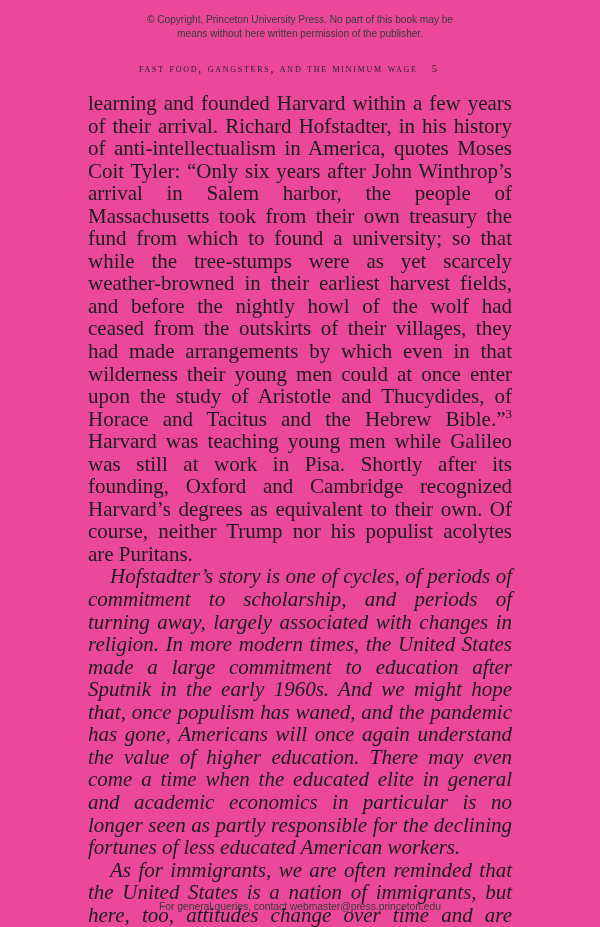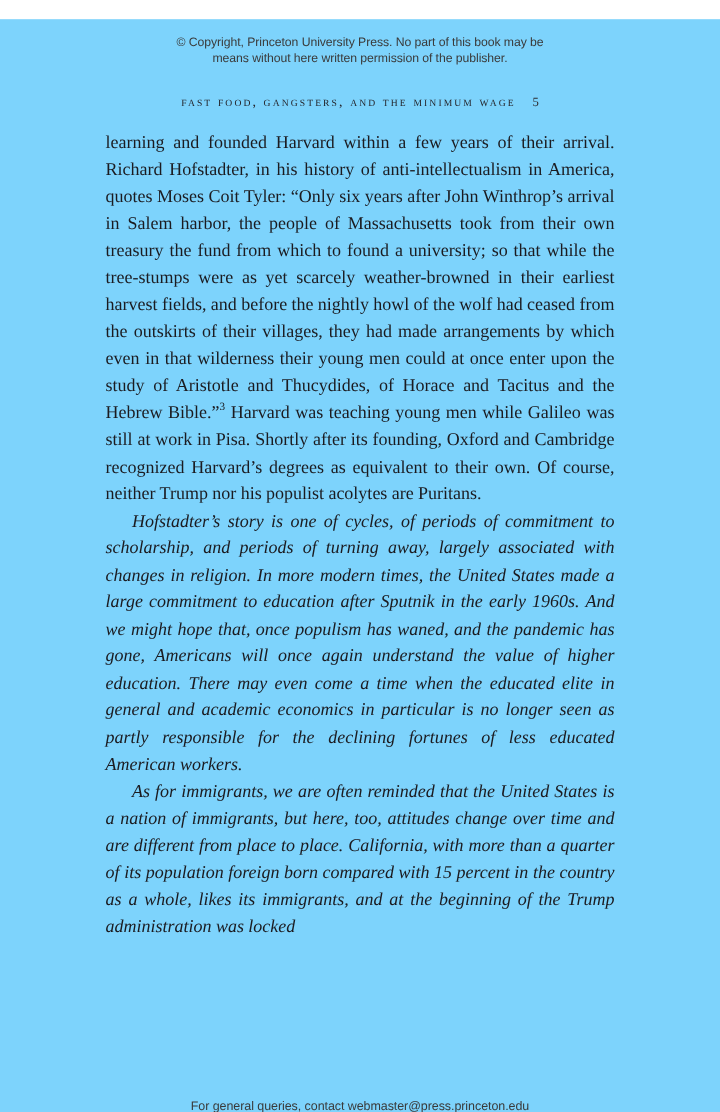--- a/index.html
+++ b/index.html
@@ -13,22 +13,21 @@
     position: relative;
     overflow: hidden;
     font-family: "Liberation Serif", serif;
     color: #1a1a1a;
     -webkit-font-smoothing: antialiased;
   }
 
   .page {
     position: absolute;
     inset: 0;
-    background: #7dd3fc;
-    margin-top: 16px;
+    background: #ec4899;
   }
 
   
   .copyright-notice {
     position: absolute;
     top: 13px;
     left: 88px;
     width: 424px;
     font-family: "Liberation Sans", sans-serif;
     font-size: 10.2px;
@@ -36,21 +35,21 @@
     text-align: center;
     color: #3a3a3a;
     letter-spacing: -0.05px;
   }
   .copyright-notice .cline { display: block; white-space: nowrap; }
 
   
   .running-head {
     position: absolute;
     top: 62px;
-    left: 88px;
+    left: 76px;
     width: 424px;
     height: 14px;
     font-family: "Liberation Serif", serif;
     font-size: 10.4px;
     color: #24242a;
     display: flex;
     align-items: baseline;
     justify-content: center;
   }
   .running-head-title {
@@ -69,21 +68,21 @@
 
   
   .body-text {
     position: absolute;
     top: 92px;
     left: 88px;
     width: 424px;
   }
   .para {
     margin: 0;
-    font-size: 15px;
+    font-size: 21px;
     line-height: 22.55px;
     text-align: justify;
     text-justify: inter-word;
     color: #1b1b20;
     hyphens: none;
     word-spacing: -0.12px;
   }
   .para.indent {
     text-indent: 22px;
   }

